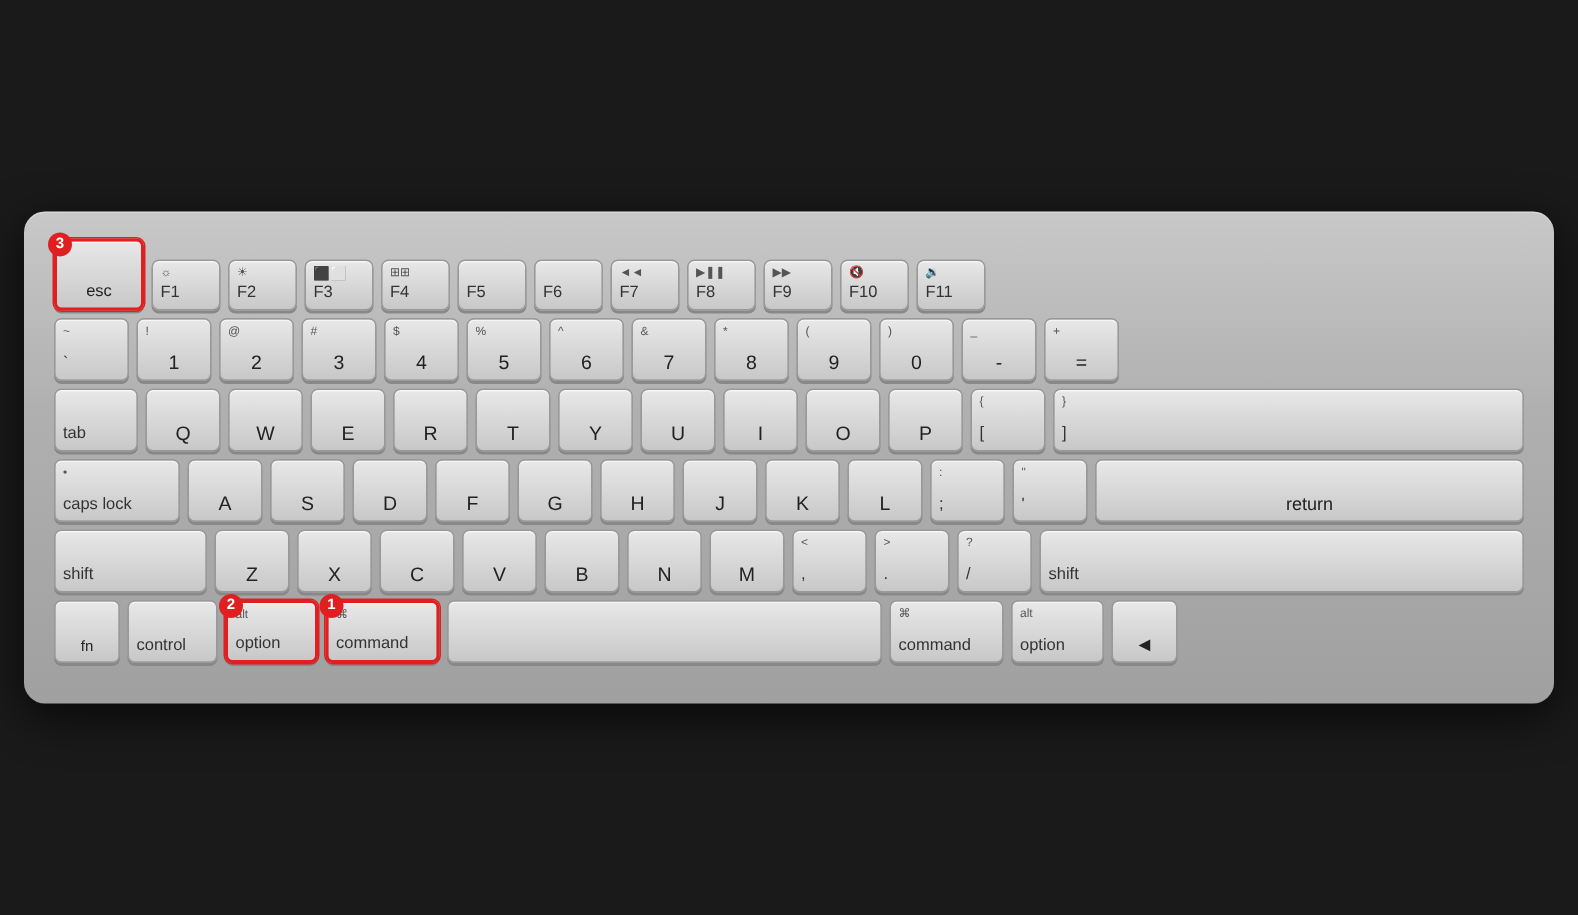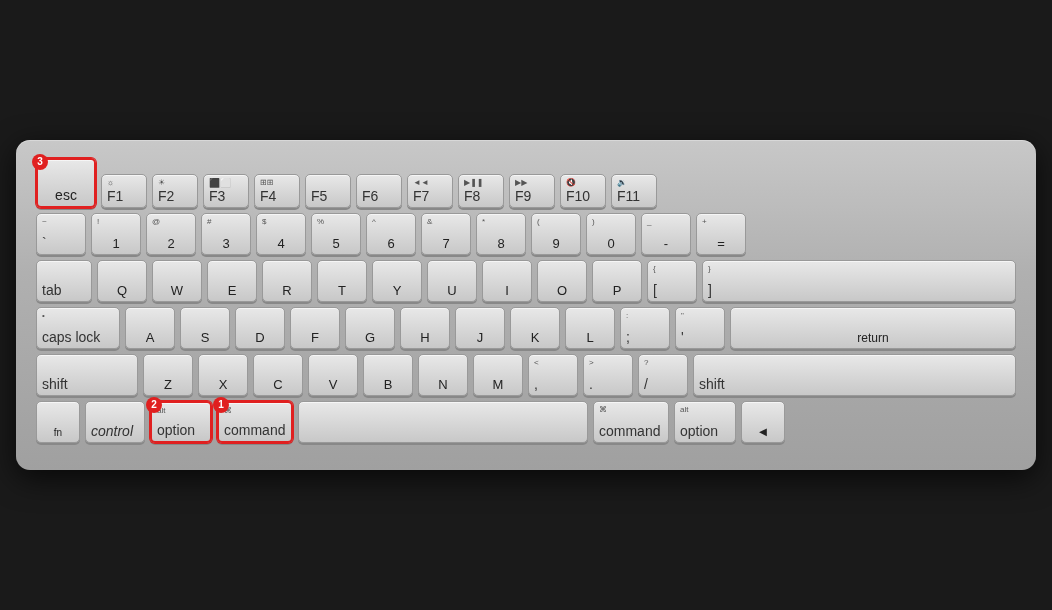--- a/index.html
+++ b/index.html
@@ -51,21 +51,21 @@
 
     .key .top-label {
       position: absolute;
       top: 3px;
       left: 5px;
       font-size: 8px;
       color: #555;
     }
 
     .key .bottom-label {
-      font-size: 14px;
+      font-size: 11px;
       color: #333;
     }
 
     .key .main-label {
       font-size: 13px;
       font-weight: 400;
       color: #222;
       align-self: center;
       width: 100%;
       text-align: center;
@@ -95,41 +95,41 @@
     }
 
     
     .w-esc    { width: 60px; }
     .w-fn     { width: 46px; }
     .w-std    { width: 50px; }
     .w-tab    { width: 56px; }
     .w-caps   { width: 84px; }
     .w-shift  { width: 102px; }
     .w-fn-key { width: 44px; }
-    .w-ctrl   { width: 60px; font-style: italic; }
+    .w-ctrl   { width: 60px; }
     .w-opt    { width: 62px; }
     .w-cmd    { width: 76px; }
     .w-space  { width: 290px; }
     .w-rcmd   { width: 76px; }
     .w-ropt   { width: 62px; }
     .w-arr    { width: 44px; }
 
     .fn-row .key { min-height: 34px; font-size: 8px; }
 
     .fn-row { margin-bottom: 5px; }
   </style>
 </head>
 <body>
 
 <div class="keyboard-container">
 
   <div class="key-row fn-row">
     <div class="key w-esc highlighted">
       <div class="badge">3</div>
-      <span class="main-label" style="font-size:14px;margin-top:24px;">esc</span>
+      <span class="main-label" style="font-size:11px;margin-top:24px;">esc</span>
     </div>
     <div class="key w-fn">
       <span class="top-label">☼</span>
       <span class="bottom-label">F1</span>
     </div>
     <div class="key w-fn">
       <span class="top-label">☀</span>
       <span class="bottom-label">F2</span>
     </div>
     <div class="key w-fn">

